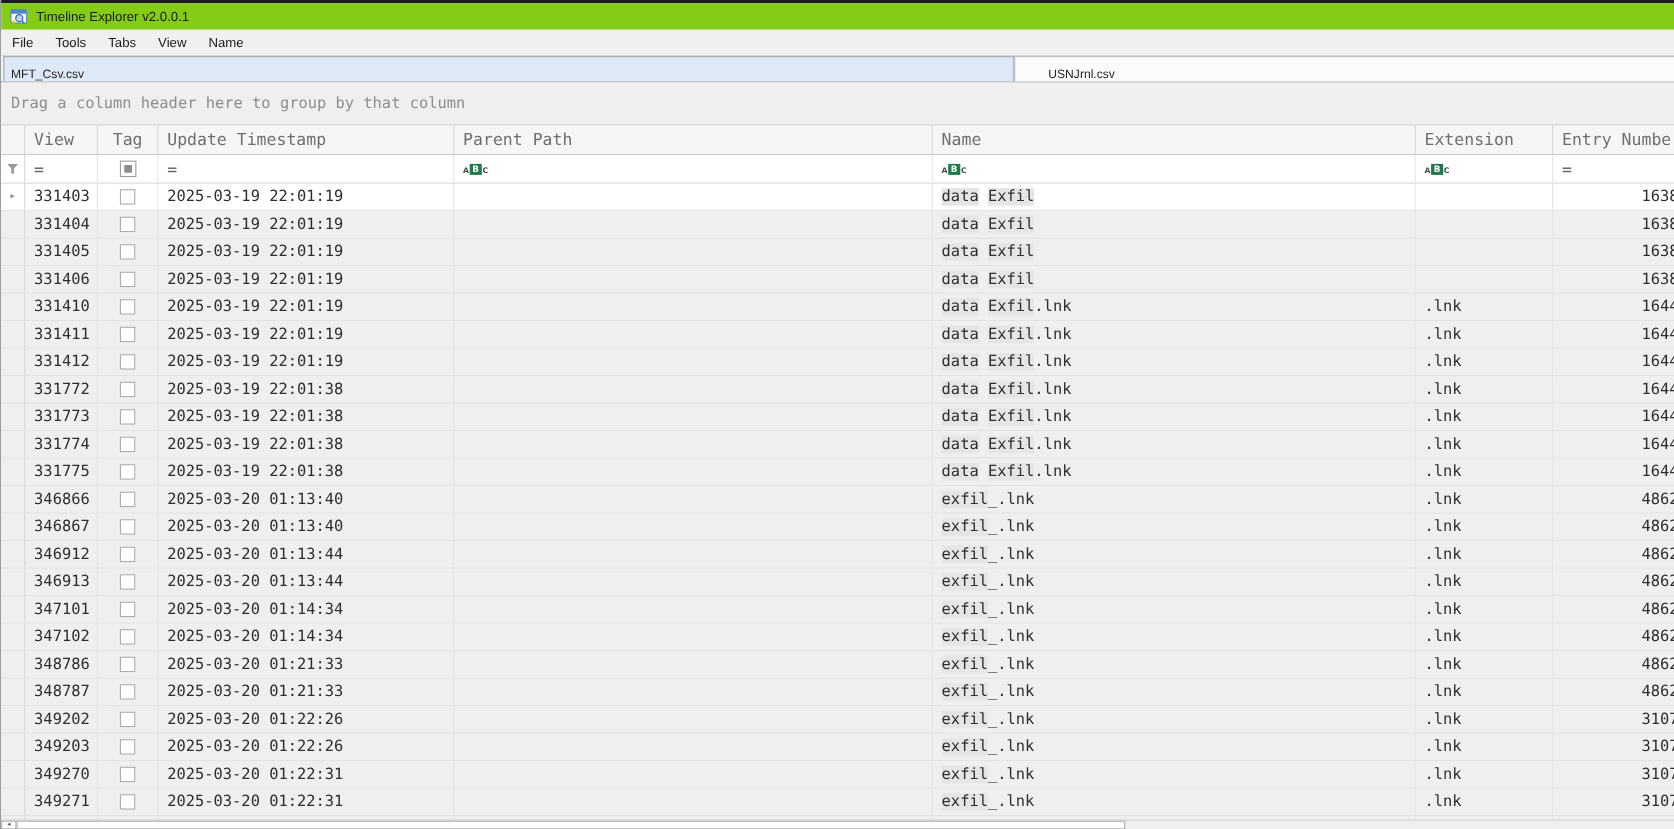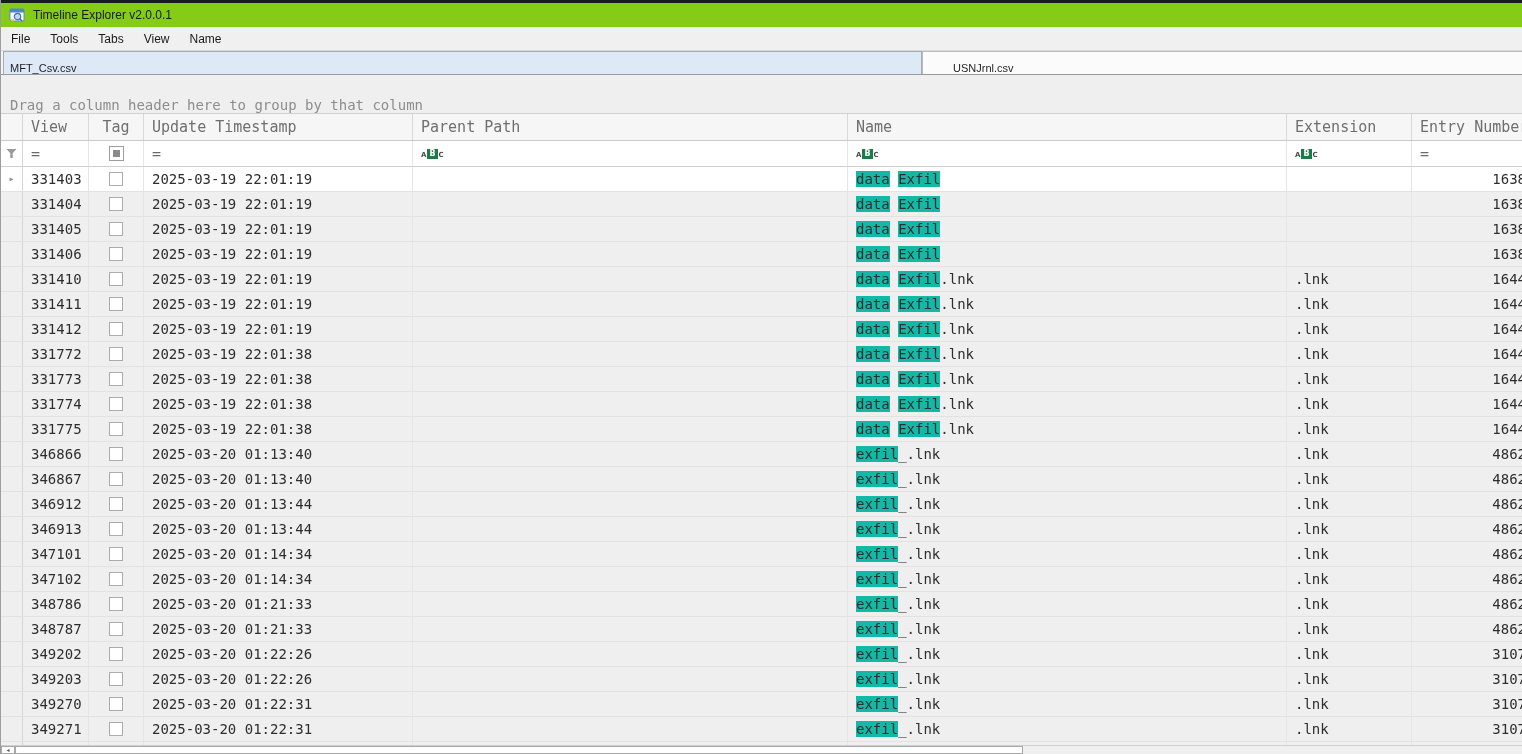--- a/index.html
+++ b/index.html
@@ -26,21 +26,21 @@
   .tab { font-size:11px; color:#1f1f1f; display:flex; align-items:flex-end; padding:0 6px; }
   .tab.active {
     width:919px; margin-left:2px; background:#dde9f7;
     border:1px solid #a7abb0; border-bottom:none;
   }
   .tab.inactive {
     flex:1; background:#fbfbfb; border-top:1px solid #bcbcbc; border-left:1px solid #bcbcbc;padding-left:30px;
   }
   
   .grouppanel {
-    height:38px; background:#efefef; display:flex; align-items:flex-end; padding-left:9px;
+    height:38px; background:#efefef; display:flex; align-items:center; padding-left:9px;
     font-family:"DejaVu Sans Mono", monospace; font-size:14px; color:#8d8d8d;
   }
   
   .grid { width:1560px; }
   .hdr-row {
     display:flex; height:28px; background:#f6f6f6;
     border-top:1px solid #d0d0d0; border-bottom:1px solid #c9c9c9;
   }
   .hdr-cell {
     font-family:"DejaVu Sans Mono", monospace; font-size:15px; color:#6f6f6f;
@@ -66,21 +66,21 @@
   .c1 { width:66px; flex:0 0 auto; }
   .c2 { width:55px; padding-left:0; justify-content:center; flex:0 0 auto; }
   .c3 { width:269px; flex:0 0 auto; }
   .c4 { width:435px; flex:0 0 auto; }
   .c5 { width:439px; flex:0 0 auto; }
   .c6 { width:125px; flex:0 0 auto; }
   .c7 { width:149px; padding-left:0; padding-right:34px; justify-content:flex-end; flex:0 0 auto; }
   .hdr-cell.c7 { justify-content:flex-start; padding-left:8px; padding-right:0; }
   .filter-cell.c7 { justify-content:flex-start; padding-left:8px; padding-right:0; }
 
-  .hl { background:#14b8a6; }
+  .hl { background:#e5e5e5; }
   .arrow-glyph { color:#8f8f8f; font-size:10px; line-height:1; }
   .cb {
     width:14px; height:14px; background:#fff; border:1px solid #ababab;
   }
   .cb-ind {
     width:15px; height:15px; background:#fff; border:1px solid #9d9d9d;
     display:flex; align-items:center; justify-content:center;
   }
   .cb-ind .inner { width:7px; height:7px; background:#8b8b8b; }
   .abc {

